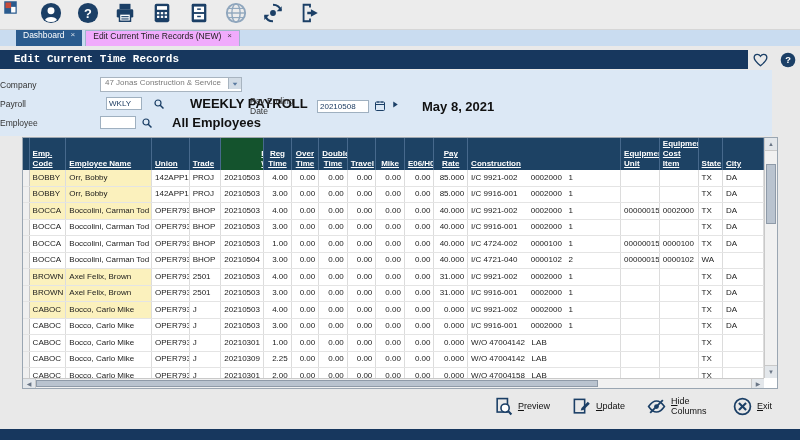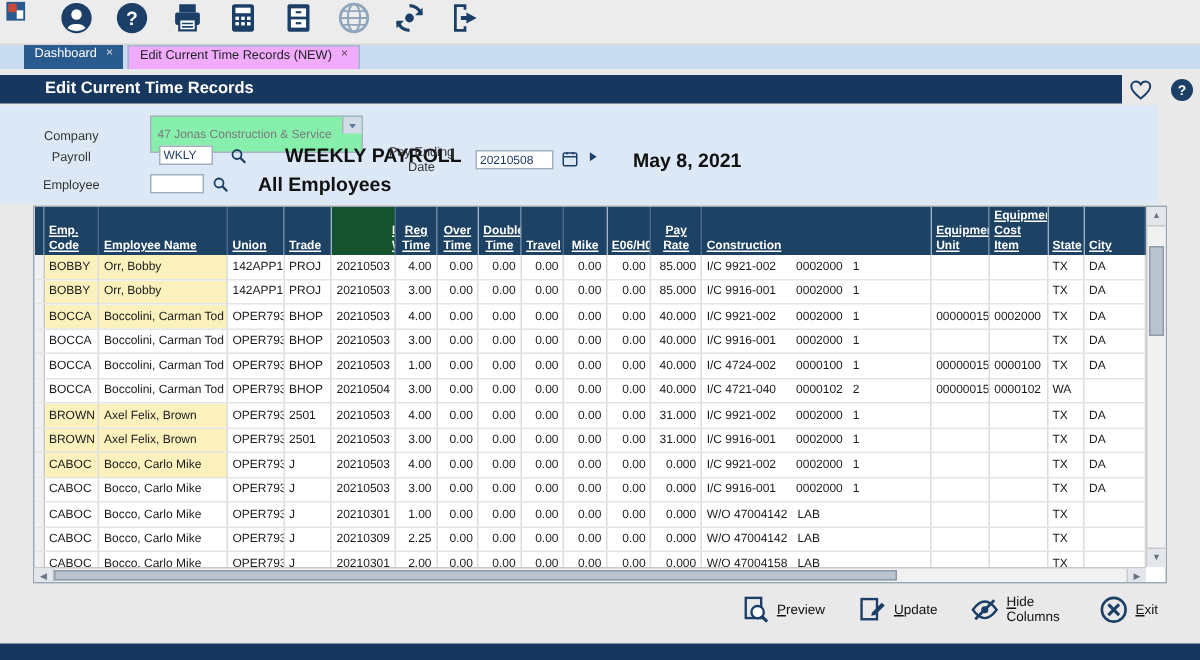--- a/index.html
+++ b/index.html
@@ -15,31 +15,31 @@
   .tbtn svg{width:22px;height:22px;}
   
   .tabstrip{position:absolute;top:30px;left:0;width:800px;height:16px;background:#c9dcf0;
     display:flex;align-items:stretch;padding-left:16px;box-sizing:border-box;gap:3px;}
   .tab{font-size:8.5px;display:flex;gap:6px;padding:0 7px;cursor:pointer;}
   .tab.dark{background:#2a5b8e;color:#fff;}
   .tab.light{background:#f0abfc;color:#222;border:1px solid #9fb6cc;border-bottom:none;}
   .tab .close{font-size:8px;opacity:.8;}
   
   .titlebar{position:absolute;top:50px;left:0;width:748px;height:19px;background:#17375e;color:#fff;
-    font-size:11px;font-weight:bold;line-height:19px;padding-left:30px;box-sizing:border-box;}
+    font-size:11px;font-weight:bold;line-height:19px;padding-left:14px;box-sizing:border-box;font-family:Liberation Mono, monospace;}
   .fav{position:absolute;top:52px;left:752px;width:17px;height:16px;cursor:pointer;}
   .fav svg{width:17px;height:16px;}
   .helpbtn{position:absolute;top:52px;left:780px;width:16px;height:16px;cursor:pointer;}
   .helpbtn svg{width:16px;height:16px;}
   
   .formpanel{position:absolute;top:70px;left:0;width:772px;height:66px;background:#dce8f5;}
   .frow{position:absolute;display:flex;align-items:center;gap:5px;}
-  .flabel{font-size:8.5px;color:#333;text-align:center;display:inline-block;}
-  .combo{width:142px;height:25px;background:#86efac;border:1px solid #a8b4c0;font-size:8px;color:#7a7a7a;
-    display:flex;align-items:center;padding-left:4px;box-sizing:border-box;position:relative;}
+  .flabel{font-size:8.5px;color:#333;text-align:left;display:inline-block;}
+  .combo{width:142px;height:15px;background:#ffffff;border:1px solid #a8b4c0;font-size:8px;color:#7a7a7a;
+    display:flex;align-items:flex-start;padding-left:4px;box-sizing:border-box;position:relative;}
   .combo .dd{position:absolute;right:0;top:0;width:12px;height:11px;background:#d2dce6;border-left:1px solid #a8b4c0;
     display:flex;align-items:center;justify-content:center;}
   .combo .dd svg{width:8px;height:8px;}
   .tinput{height:11px;border:1px solid #9fb0c0;background:#fff;font-size:8px;color:#17375e;
     font-family:"Liberation Sans",sans-serif;padding:0 2px;}
   .fico{width:12px;height:12px;display:inline-flex;}
   .fico svg{width:12px;height:12px;}
   .fico.small svg{width:9px;height:9px;}
   .fbold{font-size:13px;font-weight:bold;color:#111;margin-left:14px;}
   

